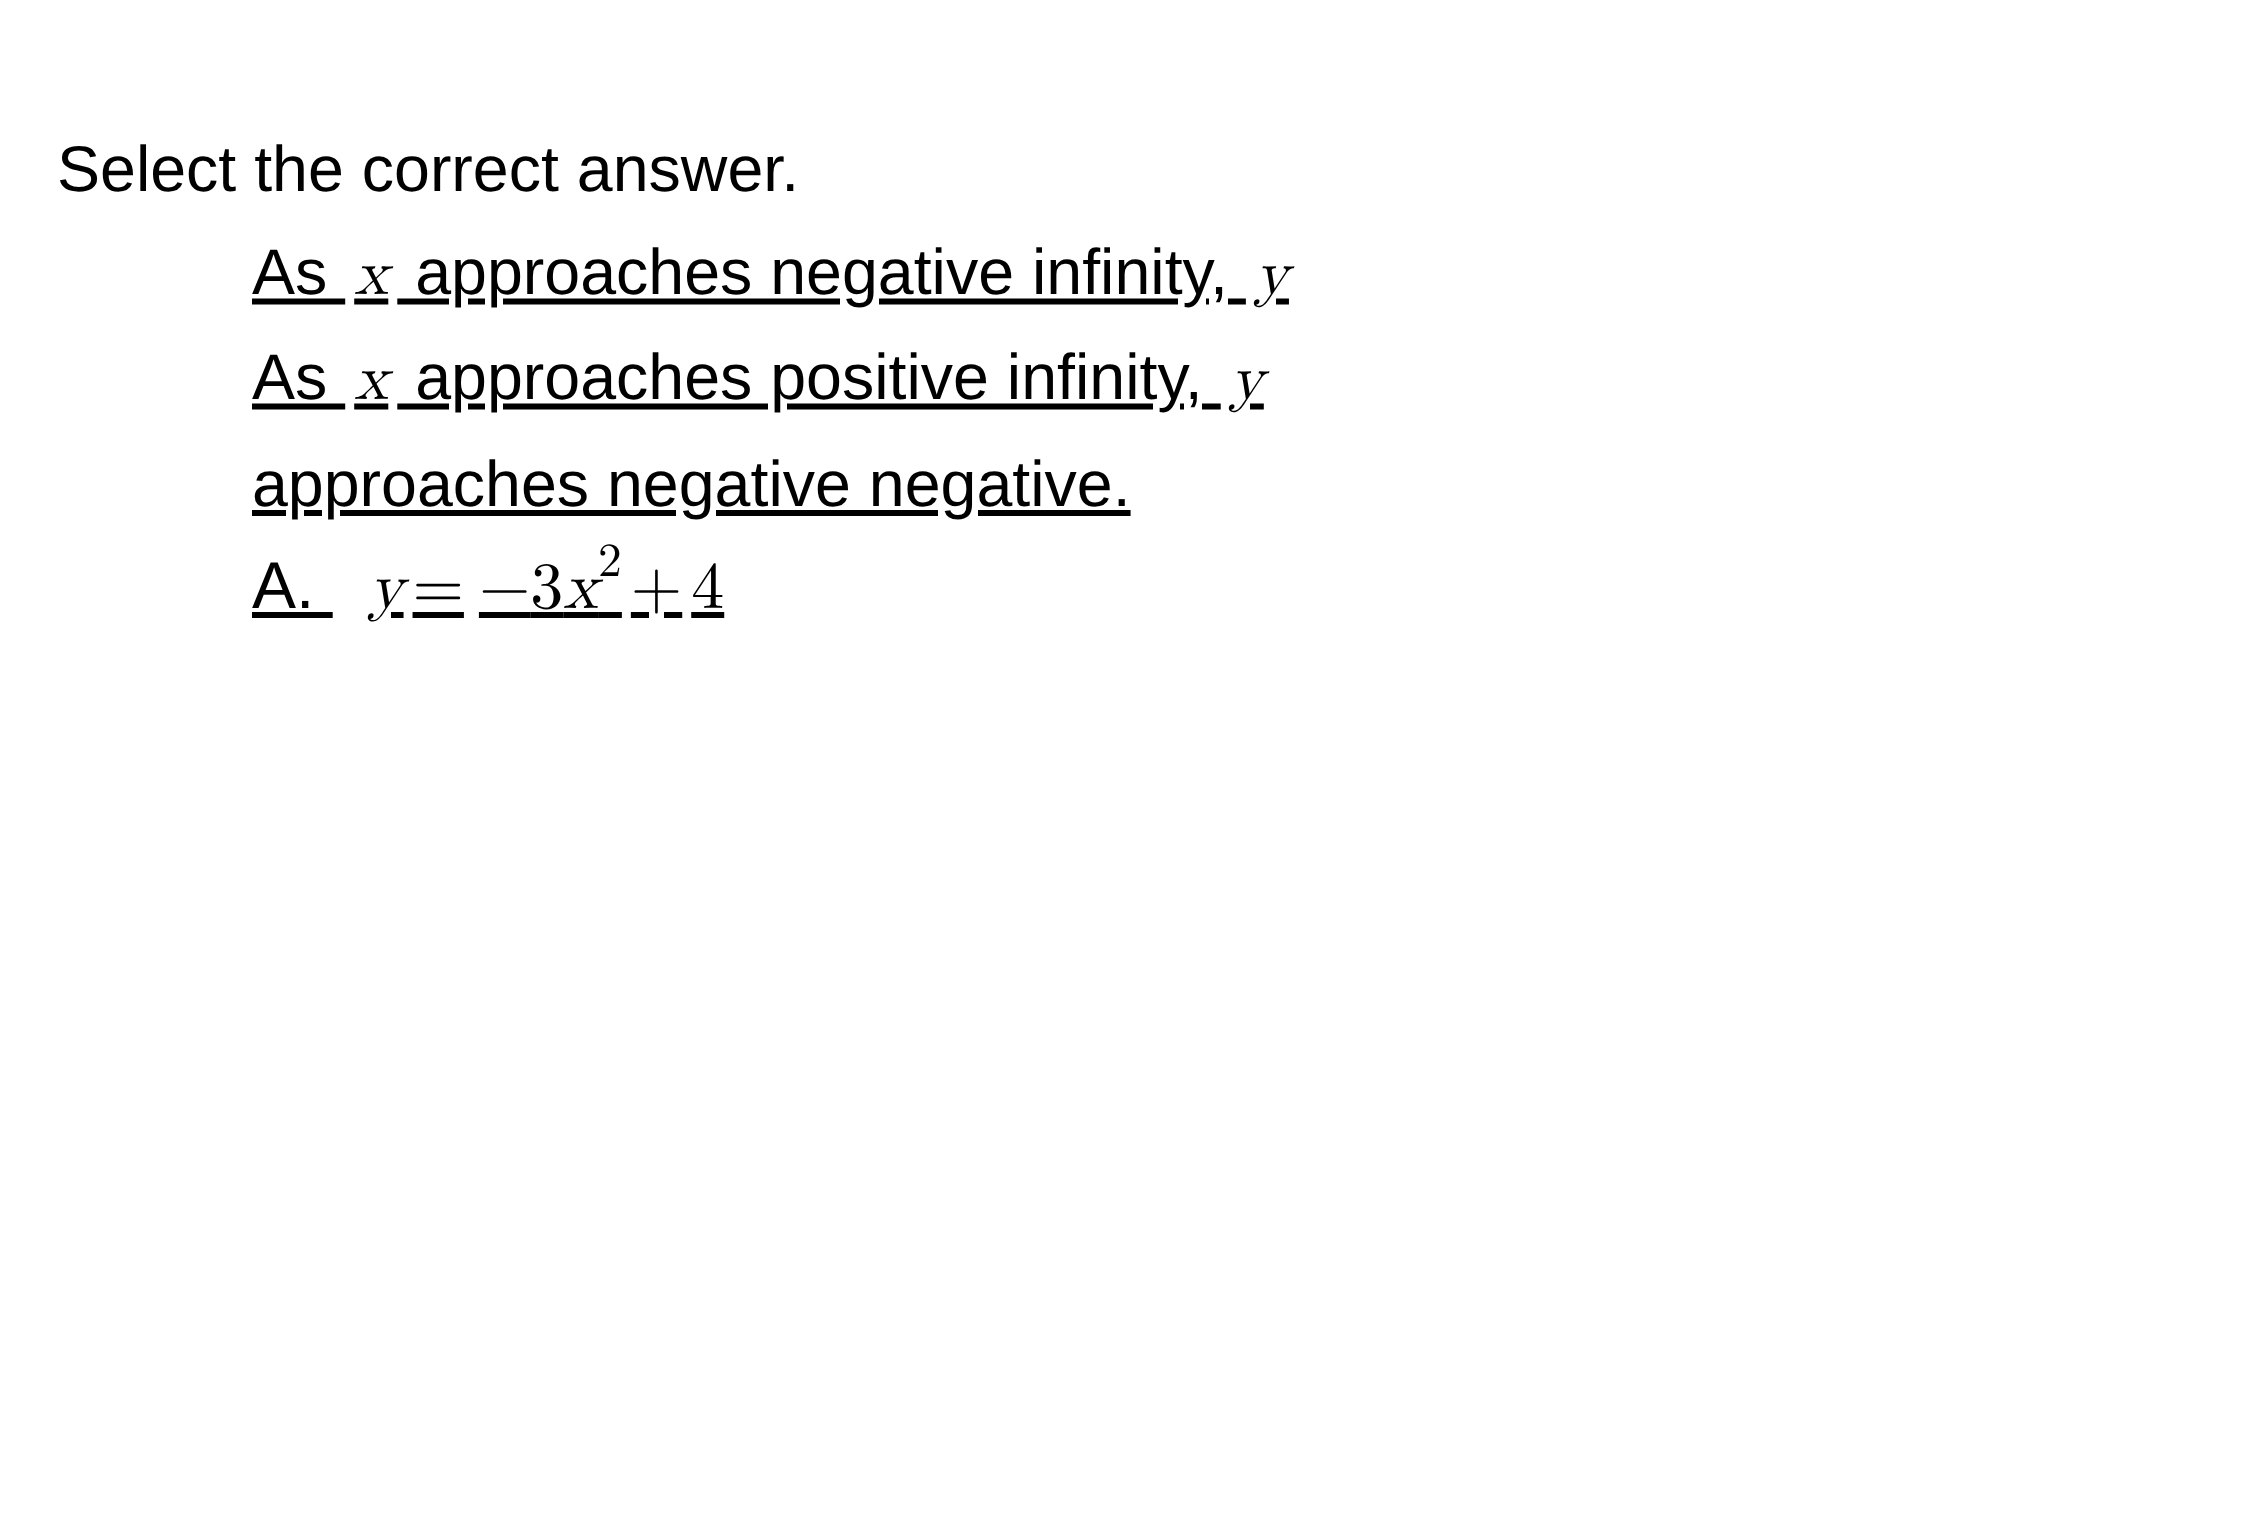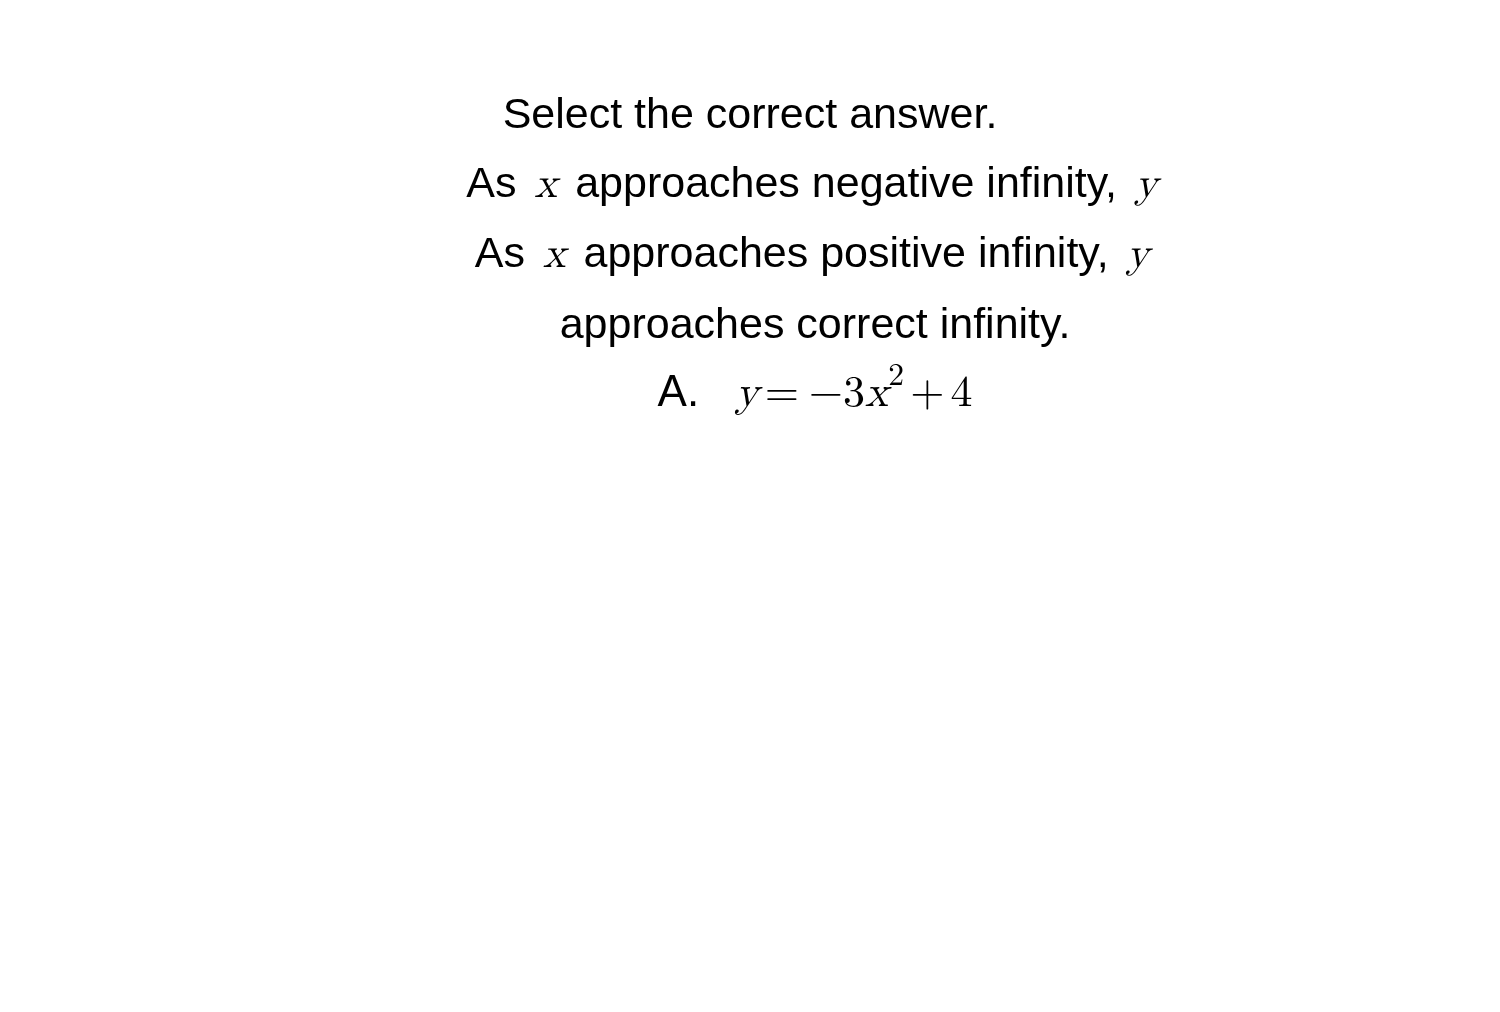--- a/index.html
+++ b/index.html
@@ -5,33 +5,33 @@
   html, body {
     margin: 0;
     padding: 0;
     width: 1500px;
     height: 1012px;
     background: #ffffff;
     font-family: -apple-system, BlinkMacSystemFont, "Segoe UI", Helvetica, Arial, sans-serif;
     color: #000000;
   }
   .container {
-    padding: 80px 50px 40px 50px;
+    padding: 80px 50px 40px 38px;
     font-size: 43px;
     line-height: 1.55;
-    text-align: center;
   }
   .prompt-line {
     margin-bottom: 2px;
   }
   .question-line {
     margin-bottom: 6px;
   }
   .indented {
     padding-left: 130px;
+    text-decoration: underline;
   }
   .behavior-line {
     margin-bottom: 2px;
   }
   .behavior-line .var {
     font-family: "Latin Modern Math", "Cambria Math", "STIX Two Math", Georgia, serif;
     font-style: italic;
   }
   .pad-var {
     padding: 0 6px;
@@ -77,21 +77,21 @@
   <div class="prompt-line">Select the correct answer.</div>
 
 
   <div class="indented">
     <div class="behavior-line">
       <span>As </span><span class="var pad-var">x</span><span> approaches negative infinity, </span><span class="var pad-var">y</span>
     </div>
     <div class="behavior-line">
       <span>As </span><span class="var pad-var">x</span><span> approaches positive infinity, </span><span class="var pad-var">y</span>
     </div>
-    <div class="behavior-line">approaches correct infinity.</div>
+    <div class="behavior-line">approaches negative negative.</div>
 
     <div class="option-line">
       <span class="label">A. </span><span class="math"><span class="mi">y</span><span class="mo">=</span><span class="mo unary">−</span><span>3</span><span class="mi">x</span><span class="sup">2</span><span class="mo">+</span><span>4</span></span>
     </div>
 
 
 
   </div>
 </div>
 

